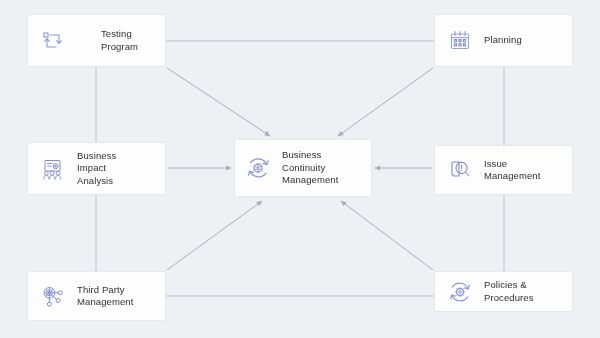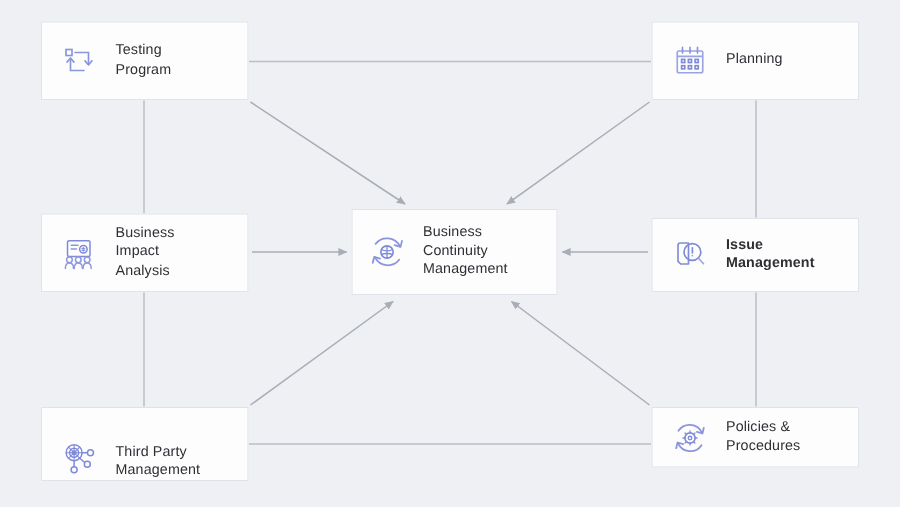--- a/index.html
+++ b/index.html
@@ -42,25 +42,25 @@
     justify-content: center;
   }
   .node-label {
     font-size: 9.5px;
     line-height: 12.2px;
     color: #2d2f33;
     letter-spacing: 0.1px;
     white-space: pre-line;
   }
   
-  #node-testing   { left: 28px;  top: 15px;  width: 137px; height: 51px; }
+  #node-testing   { left: 28px;  top: 15px;  width: 137px; height: 51px; gap: 24px; }
   #node-planning  { left: 435px; top: 15px;  width: 137px; height: 51px; text-align: right; }
   #node-bia       { left: 28px;  top: 143px; width: 137px; height: 51px; }
-  #node-issue     { left: 435px; top: 146px; width: 137px; height: 48px; font-weight: bold; }
-  #node-thirdparty{ left: 28px;  top: 272px; width: 137px; height: 48px; align-items: flex-end; }
+  #node-issue     { left: 435px; top: 146px; width: 137px; height: 48px; }
+  #node-thirdparty{ left: 28px;  top: 272px; width: 137px; height: 48px; }
   #node-policies  { left: 435px; top: 272px; width: 137px; height: 39px; }
   #node-hub       { left: 235px; top: 140px; width: 136px; height: 56px; padding-left: 8px; }
   #node-hub .node-label { line-height: 12.4px; }
 </style>
 </head>
 <body>
 
 <div id="canvas">
 
   <svg id="edges" viewBox="0 0 600 338" xmlns="http://www.w3.org/2000/svg">

